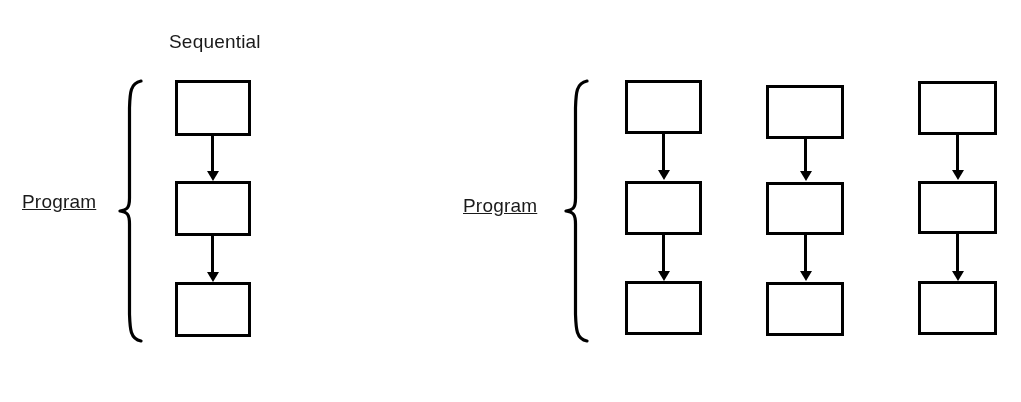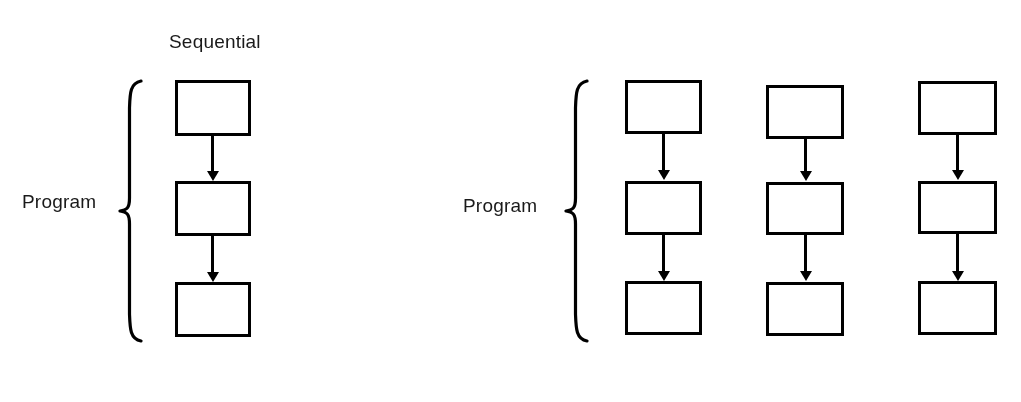--- a/index.html
+++ b/index.html
@@ -26,20 +26,21 @@
     color: #1a1a1a;
     white-space: nowrap;
     letter-spacing: 0.2px;
   }
   .brace-label {
     font-size: 19px;
     line-height: 1;
     color: #1a1a1a;
     white-space: nowrap;
     letter-spacing: 0.2px;
+    text-decoration: underline;
   }
   .figure-caption {
     font-size: 15px;
     font-style: italic;
     color: #111111;
     white-space: nowrap;
     letter-spacing: 0.2px;
   }
 
   .proc-box {

